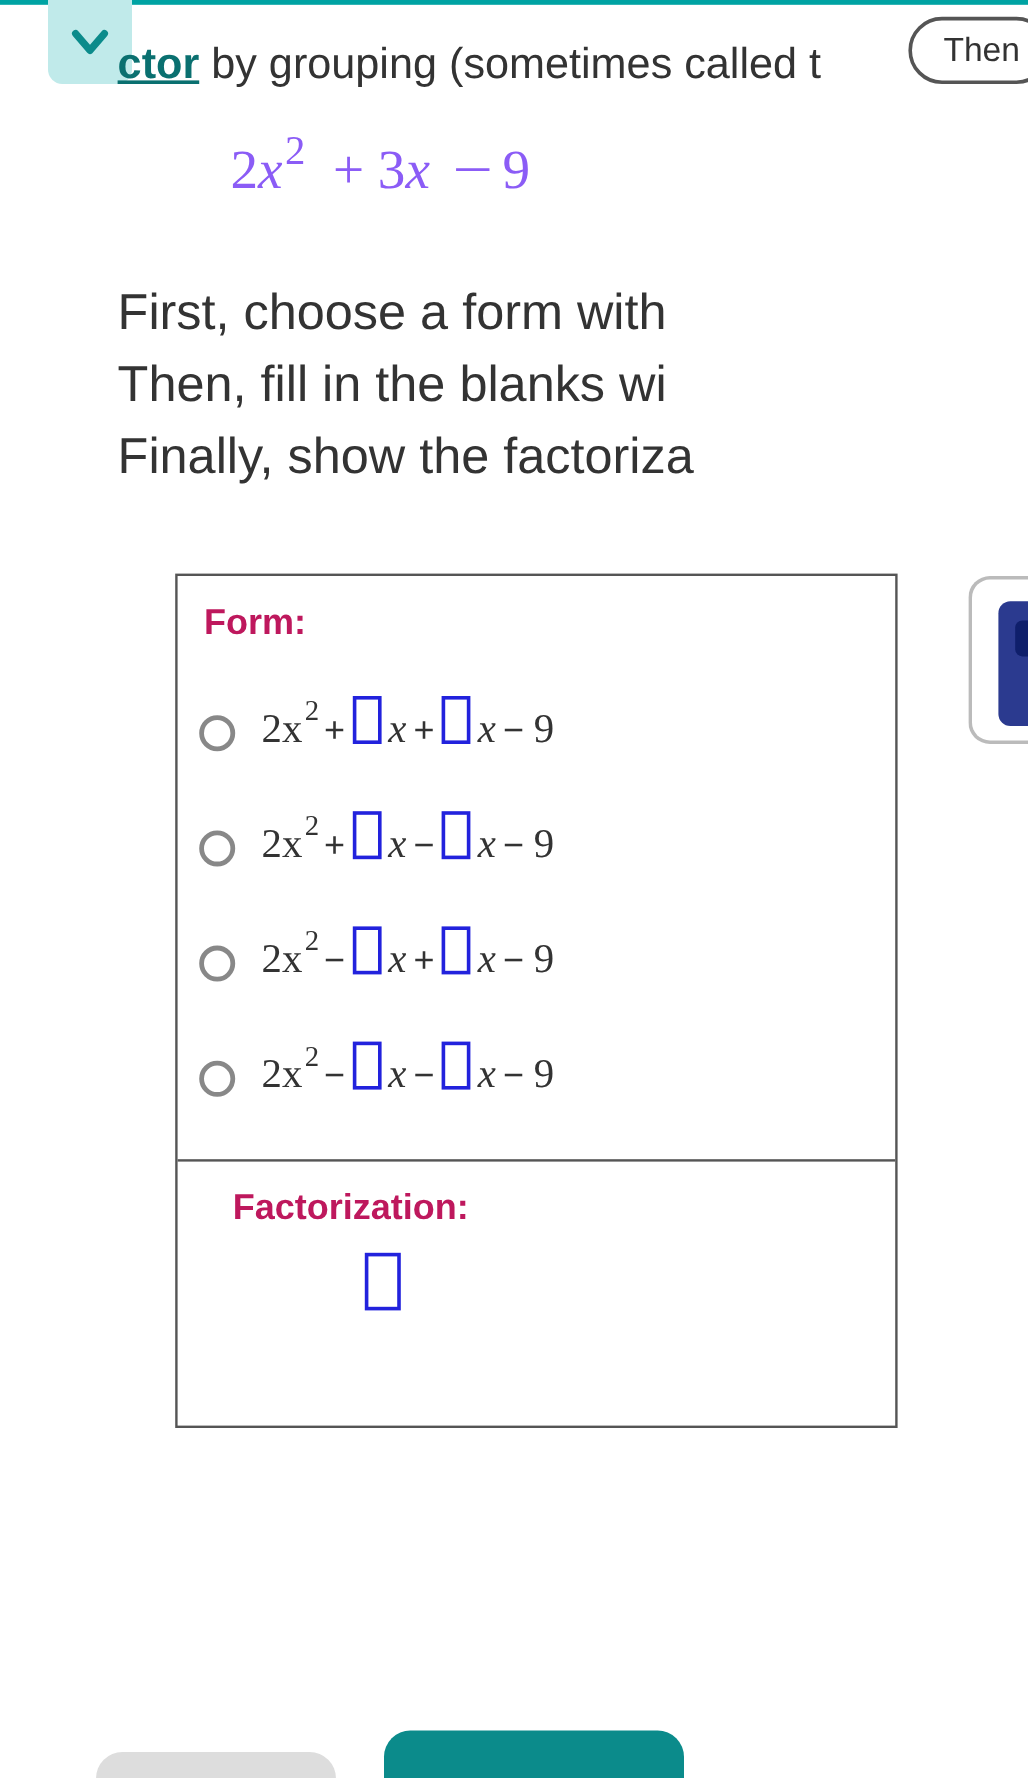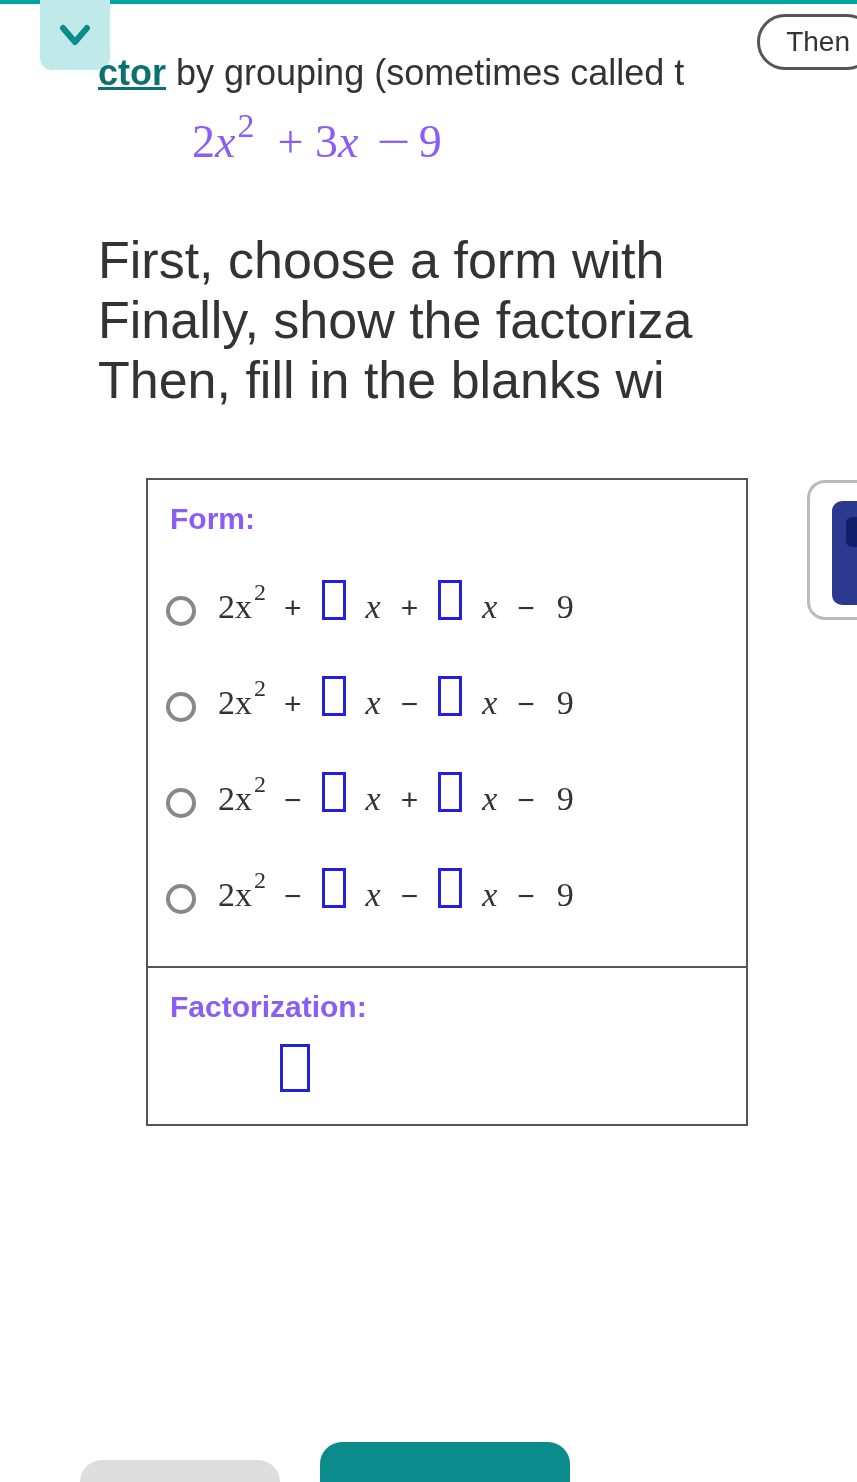--- a/index.html
+++ b/index.html
@@ -1,40 +1,40 @@
 <!DOCTYPE html>
 <html><head>
 <meta charset="utf-8">
 <style>
   * { box-sizing: border-box; margin: 0; padding: 0; }
   html, body { width: 857px; height: 1482px; background: #fff; font-family: Arial, Helvetica, sans-serif; color: #222; overflow: hidden; }
   .top-border { position: absolute; top: 0; left: 0; width: 857px; height: 4px; background: #00a3a3; }
   .dropdown-btn { position: absolute; top: 0; left: 40px; width: 70px; height: 70px; background: #c0eaea; border-radius: 0 0 12px 12px; display: flex; align-items: center; justify-content: center; cursor: pointer; }
   .dropdown-btn svg { display: block; }
-  .title-line { position: absolute; top: 52px; left: 98px; font-size: 36px; line-height: 42px; color: #333; white-space: nowrap; }
+  .title-line { position: absolute; top: 32px; left: 98px; font-size: 36px; line-height: 42px; color: #333; white-space: nowrap; }
   .title-link { color: #0a7070; text-decoration: underline; font-weight: bold; }
   .lang-pill { position: absolute; top: 14px; right: -18px; height: 56px; border: 3px solid #555; border-radius: 30px; padding: 0 22px 0 26px; display: flex; align-items: center; font-size: 28px; color: #333; background: #fff; }
   .expression { position: absolute; top: 115px; left: 192px; font-family: "Times New Roman", Times, serif; font-size: 46px; color: #8b5cf6; white-space: nowrap; }
   .sup { font-size: 34px; position: relative; top: -20px; padding-left: 2px; }
   .minus-wide { display: inline-block; transform: scaleX(1.3); transform-origin: center; }
-  .instructions { position: absolute; top: 230px; left: 98px; font-size: 52px; line-height: 60px; color: #333; white-space: nowrap; }
+  .instructions { position: absolute; top: 230px; left: 98px; font-size: 42px; line-height: 60px; color: #333; white-space: nowrap; }
   .panel { position: absolute; top: 478px; left: 146px; width: 602px; border: 2px solid #555; background: #fff; }
   .panel-section { padding: 22px 22px 28px 22px; }
-  .panel-label { font-size: 30px; font-weight: bold; color: #8b5cf6; margin-bottom: 18px; }
+  .panel-label { font-size: 30px; font-weight: bold; color: #be185d; margin-bottom: 18px; }
   .opt-row { display: flex; align-items: center; height: 96px; }
   .radio { width: 30px; height: 30px; border: 4px solid #888; border-radius: 50%; flex: 0 0 30px; margin-left: -4px; margin-right: 22px; margin-top: 18px; cursor: pointer; }
-  .opt-expr { display: flex; align-items: baseline; font-family: "Times New Roman", Times, serif; font-size: 34px; color: #333; gap: 14px; white-space: nowrap; }
+  .opt-expr { display: flex; align-items: baseline; font-family: "Times New Roman", Times, serif; font-size: 34px; color: #333; white-space: nowrap; }
   .opt-expr .lead { position: relative; }
   .opt-expr .lead .sup2 { font-size: 24px; position: relative; top: -18px; left: 2px; }
   .op { font-size: 30px; font-family: Arial, sans-serif; color: #333; padding: 0 6px; }
   .blank { display: inline-block; width: 24px; height: 40px; border: 3px solid #2222dd; background: #fff; vertical-align: middle; position: relative; top: 2px; cursor: text; }
   .var { font-style: italic; padding-left: 6px; }
   .const { padding-left: 2px; }
   .divider { height: 2px; background: #555; width: 100%; }
-  .fact-section { padding: 22px 22px 32px 22px; }
+  .fact-section { padding: 22px 22px 96px 22px; margin-left: 24px; }
   .fact-blank { display: block; width: 30px; height: 48px; border: 3px solid #2222dd; margin: 20px 0 0 110px; cursor: text; }
   .side-panel { position: absolute; top: 480px; right: -10px; width: 60px; height: 140px; border: 3px solid #bbb; border-right: none; border-radius: 18px 0 0 18px; background: #fff; }
   .side-inner { position: absolute; top: 18px; left: 22px; width: 40px; height: 104px; background: #2b3a8f; border-radius: 10px 0 0 10px; }
   .side-sub { position: absolute; top: 16px; left: 14px; width: 26px; height: 30px; background: #0f1f6b; border-radius: 6px; }
   .bottom-btn { position: absolute; bottom: 0; left: 320px; width: 250px; height: 40px; background: #0b8b8b; border-radius: 22px 22px 0 0; }
   .bottom-btn-gray { position: absolute; bottom: 0; left: 80px; width: 200px; height: 22px; background: #ddd; border-radius: 22px 22px 0 0; }
 </style>
 </head>
 <body>
 
@@ -55,22 +55,22 @@
 </div>
 
 <div class="expression">
   <span>2</span><span style="font-style:italic">x</span><span class="sup">2</span>
   <span>&nbsp;</span><span>+</span><span>&nbsp;</span><span>3</span><span style="font-style:italic">x</span>
   <span>&nbsp;</span><span class="minus-wide">−</span><span>&nbsp;</span><span>9</span>
 </div>
 
 <div class="instructions">
   <div>First, choose a form with</div>
+  <div>Then, fill in the blanks wi</div>
   <div>Finally, show the factoriza</div>
-  <div>Then, fill in the blanks wi</div>
 </div>
 
 <div class="panel">
   <div class="panel-section">
     <div class="panel-label">Form:</div>
 
     <div class="opt-row">
       <div class="radio"></div>
       <div class="opt-expr">
         <span class="lead"><span>2x</span><span class="sup2">2</span></span>

